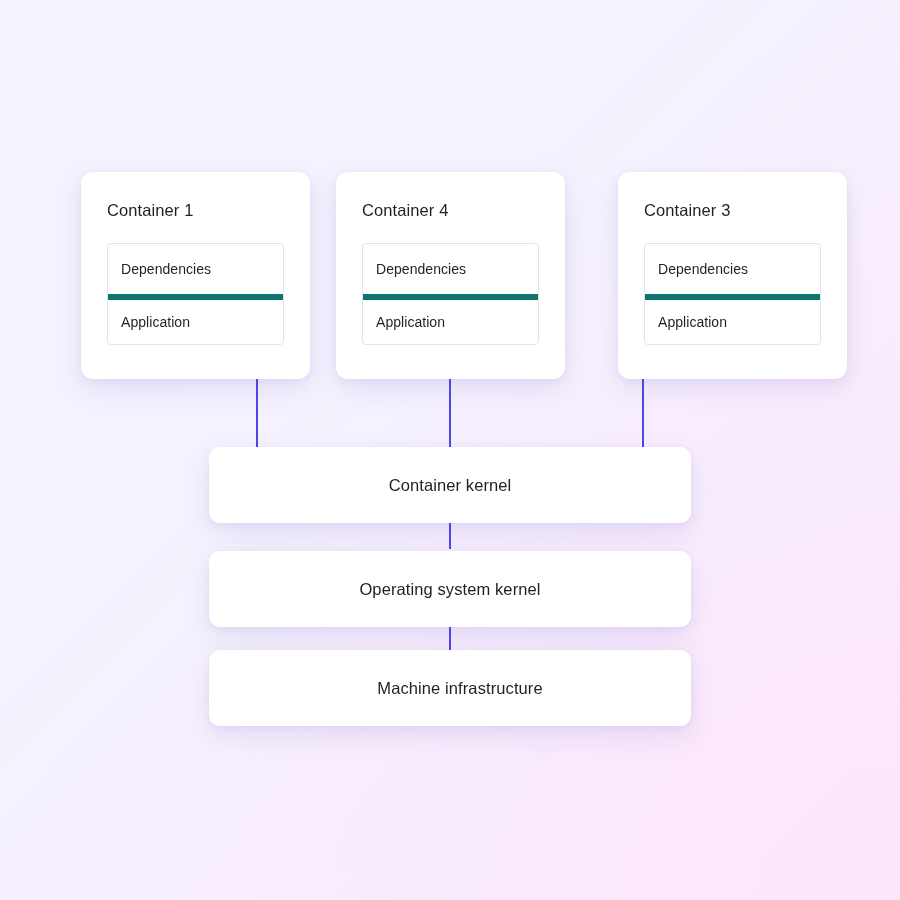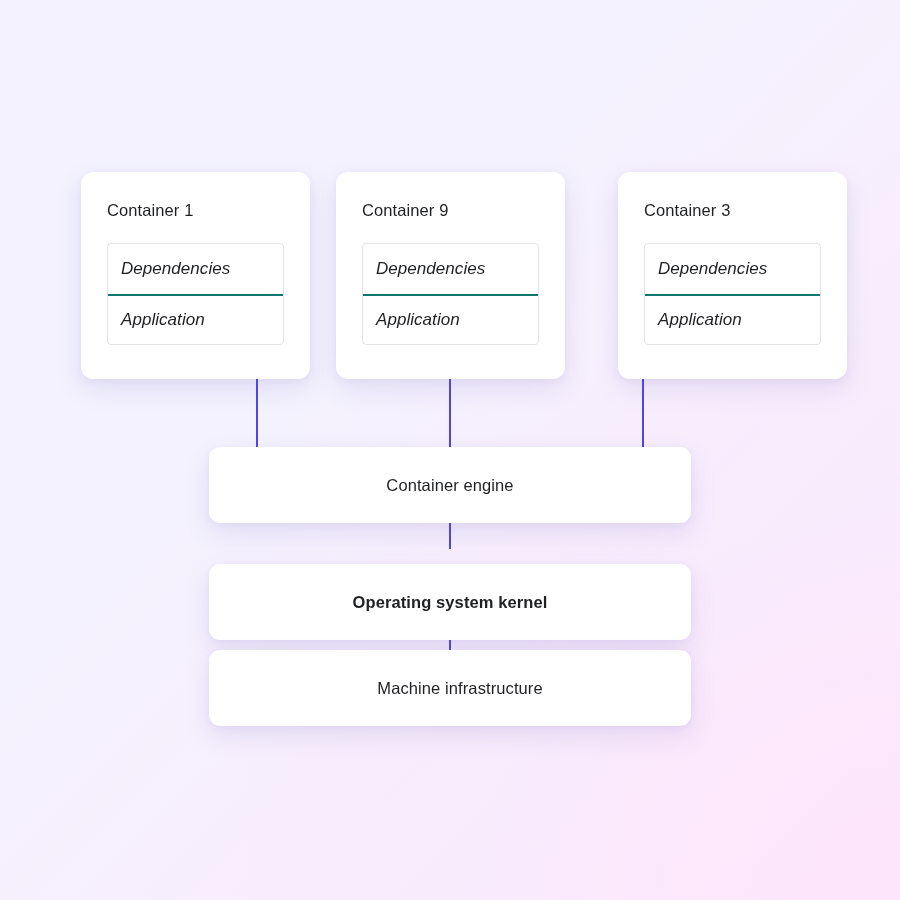--- a/index.html
+++ b/index.html
@@ -71,28 +71,27 @@
     border: 1px solid #e3e3e6;
     border-radius: 4px;
     overflow: hidden;
     background: #ffffff;
   }
   .layer-row {
     height: 50px;
     display: flex;
     align-items: center;
     padding-left: 13px;
-    font-size: 17px;
+    font-size: 14px;
     color: #1f2023;
     letter-spacing: 0.05px;
     box-sizing: border-box;
-    font-style: italic;
   }
   .layer-row + .layer-row {
-    border-top: 2px solid #0f766e;
+    border-top: 6px solid #0f766e;
   }
 
   
   .stack {
     position: absolute;
     left: 209px;
     top: 447px;
     width: 482px;
     z-index: 2;
   }
@@ -107,21 +106,21 @@
     box-shadow: 0 10px 26px rgba(99, 91, 185, 0.13),
                 0 2px 7px rgba(99, 91, 185, 0.07);
     display: flex;
     align-items: center;
     justify-content: center;
     font-size: 16.5px;
     color: #1f2023;
     letter-spacing: 0.1px;
   }
   .bar.b1 { top: 0px; }
-  .bar.b2 { top: 117px; font-weight: bold; }
+  .bar.b2 { top: 104px; }
   .bar.b3 { top: 203px; padding-left: 20px; }
 </style>
 </head>
 <body>
 
 <div id="canvas">
 
   <div class="connector" style="left:256px; top:379px; height:69px;"></div>
   <div class="connector" style="left:449px; top:379px; height:69px;"></div>
   <div class="connector" style="left:642px; top:379px; height:69px;"></div>
@@ -133,36 +132,36 @@
 
     <div class="card c1">
       <div class="card-title">Container 1</div>
       <div class="layer-box">
         <div class="layer-row">Dependencies</div>
         <div class="layer-row">Application</div>
       </div>
     </div>
 
     <div class="card c2">
-      <div class="card-title">Container 9</div>
+      <div class="card-title">Container 4</div>
       <div class="layer-box">
         <div class="layer-row">Dependencies</div>
         <div class="layer-row">Application</div>
       </div>
     </div>
 
     <div class="card c3">
       <div class="card-title">Container 3</div>
       <div class="layer-box">
         <div class="layer-row">Dependencies</div>
         <div class="layer-row">Application</div>
       </div>
     </div>
 
   </div>
 
   <div class="stack">
-    <div class="bar b1">Container engine</div>
+    <div class="bar b1">Container kernel</div>
     <div class="bar b2">Operating system kernel</div>
     <div class="bar b3">Machine infrastructure</div>
   </div>
 
 </div>
 
 </body></html>

